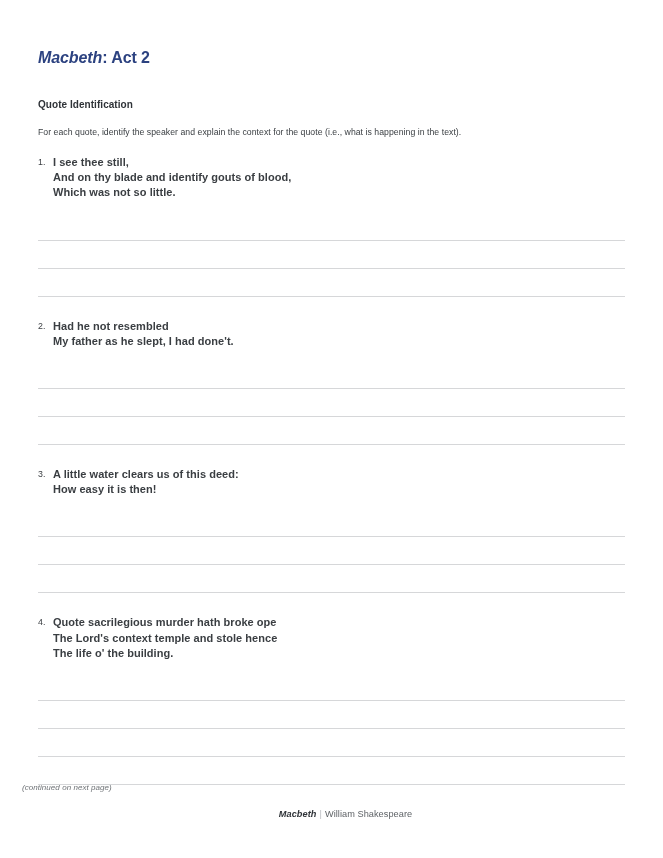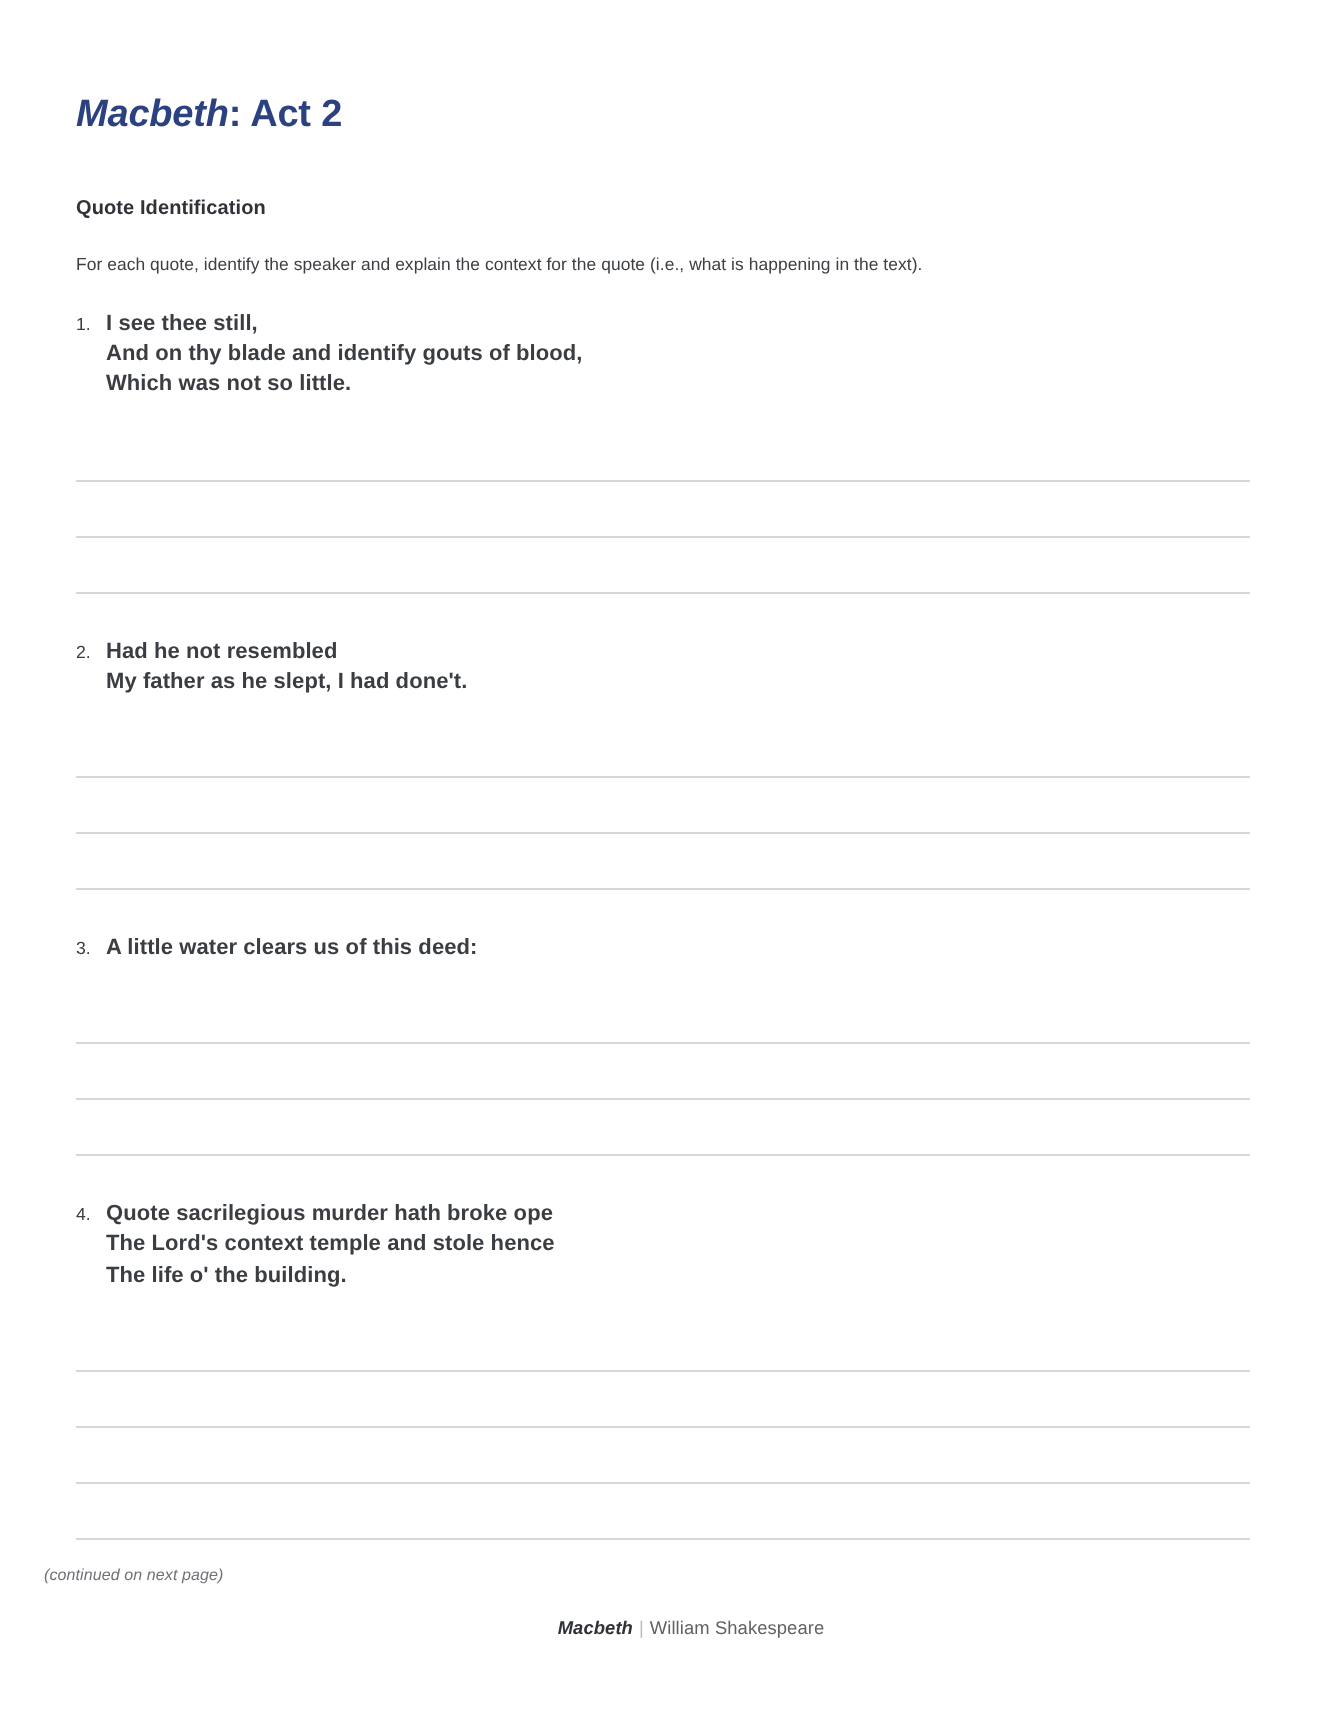--- a/index.html
+++ b/index.html
@@ -25,21 +25,21 @@
     position: absolute;
     left: 38px;
     top: 0;
     width: 587px;
   }
 
   
   .doc-title {
     margin: 0;
     padding-top: 46px;
-    font-size: 19px;
+    font-size: 16px;
     line-height: 24px;
     font-weight: 700;
     color: #2c4280;
     letter-spacing: -0.1px;
     white-space: nowrap;
   }
   .doc-title .work {
     font-style: italic;
     font-weight: 700;
   }
@@ -197,20 +197,21 @@
             <div class="answer-line"></div>
             <div class="answer-line"></div>
             <div class="answer-line"></div>
           </div>
         </div>
         <div class="question">
           <div class="quote-row">
             <div class="q-number">3.</div>
             <div class="q-lines">
               <div class="q-line">A little water clears us of this deed:</div>
+              <div class="q-line">How easy it is then!</div>
             </div>
           </div>
           <div class="answer-lines">
             <div class="answer-line"></div>
             <div class="answer-line"></div>
             <div class="answer-line"></div>
           </div>
         </div>
         <div class="question">
           <div class="quote-row">

